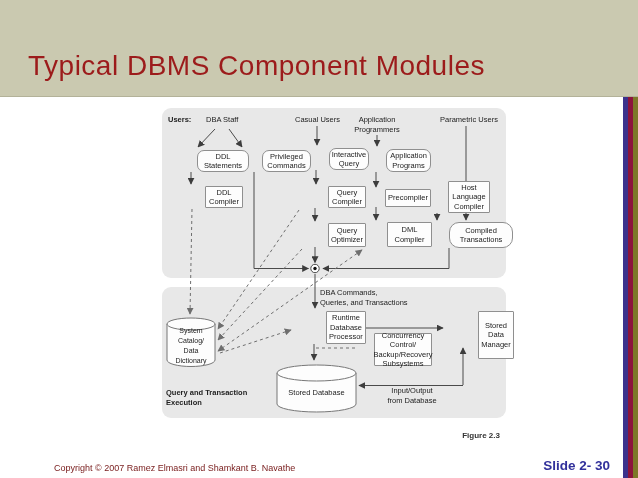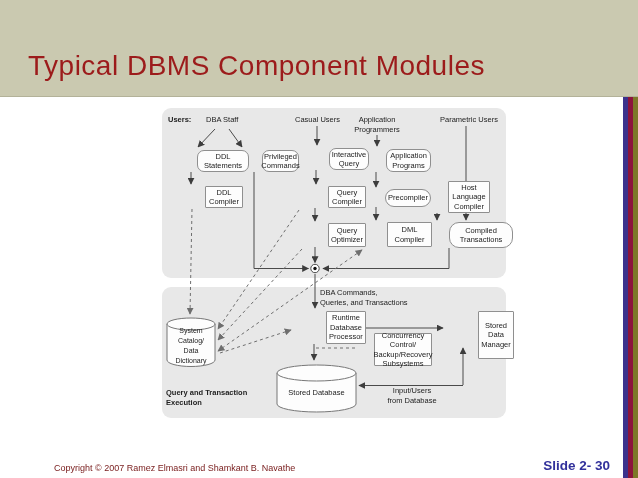--- a/index.html
+++ b/index.html
@@ -130,31 +130,31 @@
 
 <div class="lbl bold" style="left:168px; top:115px;">Users:</div>
 <div class="lbl" style="left:206px; top:115px;">DBA Staff</div>
 <div class="lbl" style="left:295px; top:115px;">Casual Users</div>
 <div class="lbl center" style="left:352px; top:115px; width:50px;">Application
 Programmers</div>
 <div class="lbl" style="left:440px; top:115px;">Parametric Users</div>
 
 <div class="box rounded" style="left:165px; top:150px; width:52px; height:22px;">DDL
 Statements</div>
-<div class="box rounded" style="left:230px; top:150px; width:37px; height:22px;">Privileged
+<div class="box rounded" style="left:230px; top:150px; width:49px; height:22px;">Privileged
 Commands</div>
 <div class="box rounded" style="left:297px; top:148px; width:40px; height:22px;">Interactive
 Query</div>
 <div class="box rounded" style="left:354px; top:149px; width:45px; height:23px;">Application
 Programs</div>
 <div class="box" style="left:173px; top:186px; width:38px; height:22px;">DDL
 Compiler</div>
 <div class="box" style="left:296px; top:186px; width:38px; height:22px;">Query
 Compiler</div>
-<div class="box" style="left:353px; top:189px; width:46px; height:18px;border-radius:9px;">Precompiler</div>
+<div class="box" style="left:353px; top:189px; width:46px; height:18px;">Precompiler</div>
 <div class="box" style="left:416px; top:181px; width:42px; height:32px;">Host
 Language
 Compiler</div>
 <div class="box" style="left:296px; top:223px; width:38px; height:24px;">Query
 Optimizer</div>
 <div class="box" style="left:355px; top:222px; width:45px; height:25px;">DML
 Compiler</div>
 <div class="box rounded-lg" style="left:417px; top:222px; width:64px; height:26px;">Compiled
 Transactions</div>
 <div class="box" style="left:294px; top:311px; width:40px; height:33px;">Runtime
@@ -170,20 +170,21 @@
 <div class="cyl-text" style="left:167px; top:326px; width:48px;">System
 Catalog/
 Data
 Dictionary</div>
 <div class="cyl-text" style="left:277px; top:388px; width:79px; font-size:7.5px;">Stored Database</div>
 
 <div class="lbl" style="left:320px; top:288px;">DBA Commands,
 Queries, and Transactions</div>
 <div class="lbl bold" style="left:166px; top:388px;">Query and Transaction
 Execution</div>
-<div class="lbl center" style="left:384px; top:386px; width:56px;">Input/Users
+<div class="lbl center" style="left:384px; top:386px; width:56px;">Input/Output
 from Database</div>
 
 <div class="figure-block">
+  <div class="figure-number">Figure 2.3</div>
 </div>
 
 <div class="copyright">Copyright © 2007 Ramez Elmasri and Shamkant B. Navathe</div>
 <div class="slide-number">Slide 2- 30</div>
 
 </body></html>

